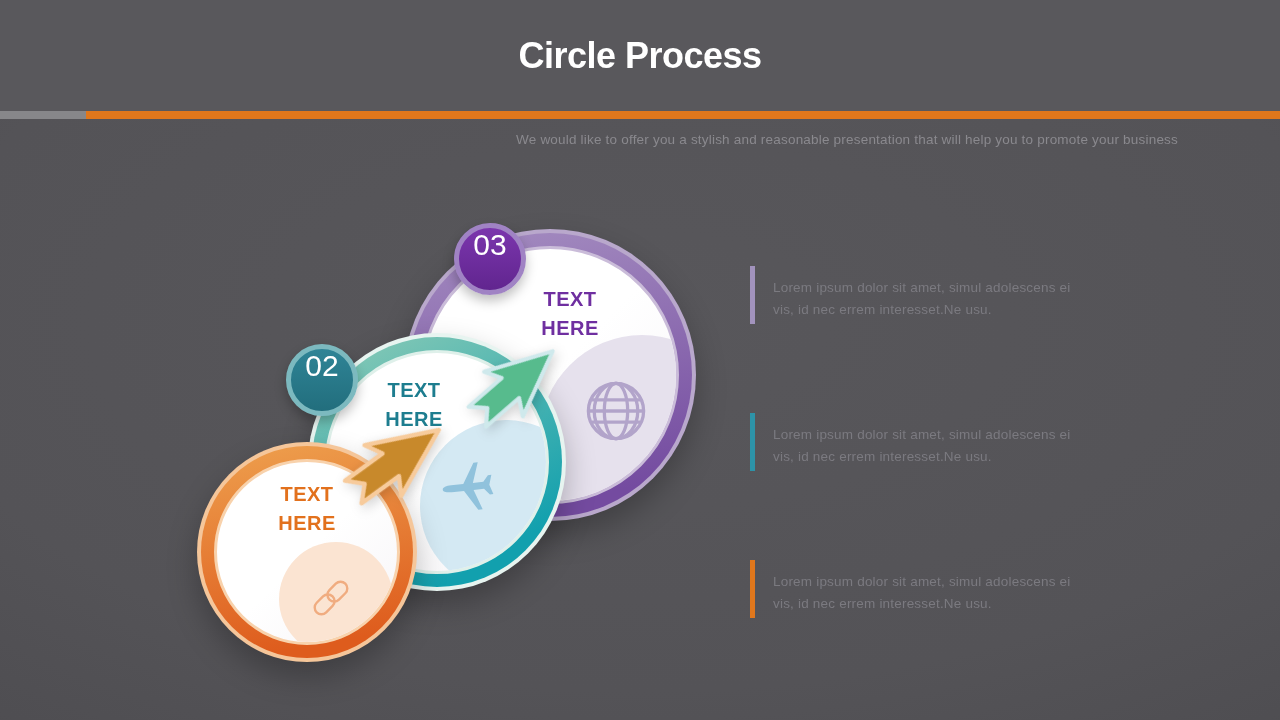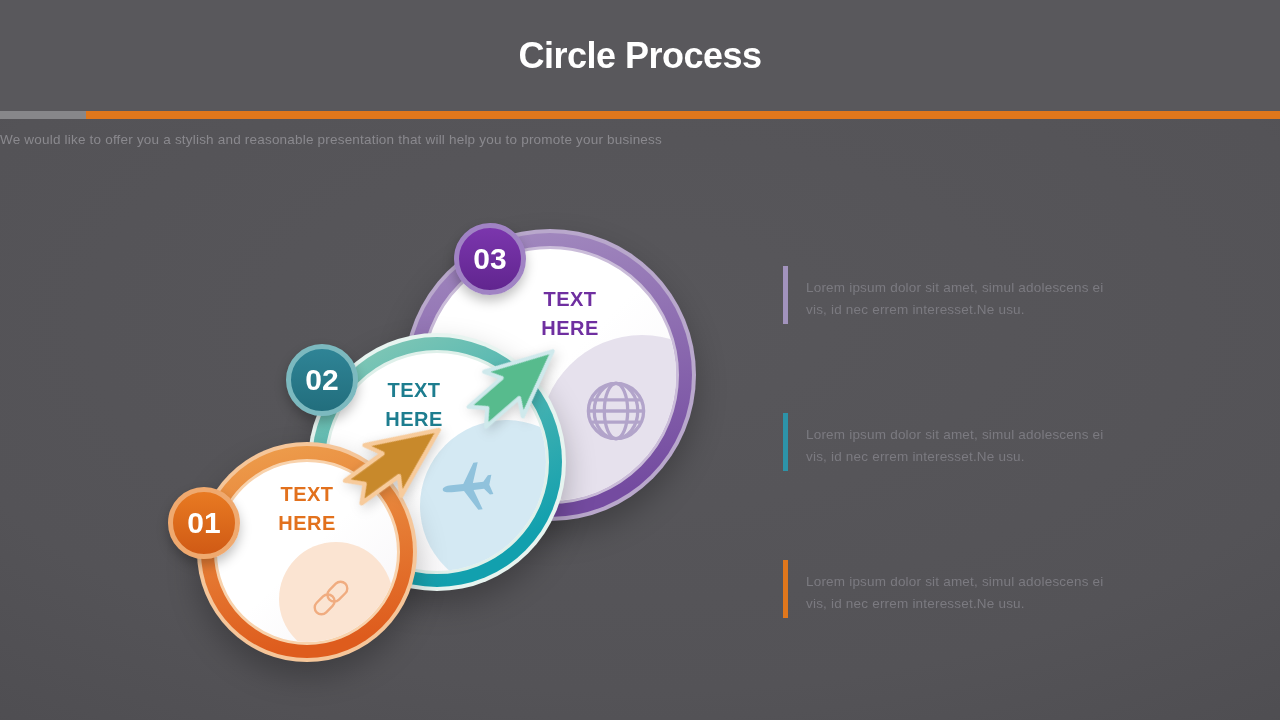--- a/index.html
+++ b/index.html
@@ -11,38 +11,38 @@
   
   .header{position:absolute;left:0;top:0;width:1280px;height:112px;background:#59585c;}
   .title{
     margin:3px;padding-top:32px;text-align:center;color:#ffffff;
     font-size:36px;font-weight:bold;letter-spacing:-0.5px;
   }
   .divider{position:absolute;left:0;top:111px;width:1280px;height:8px;font-size:0;}
   .divider-gray{display:inline-block;vertical-align:top;width:86px;height:8px;background:#87878a;}
   .divider-orange{display:inline-block;vertical-align:top;width:1194px;height:8px;background:#e0771c;}
   .subtitle{
-    position:absolute;left:0;top:132px;width:1178px;margin:0;text-align:left;
+    position:absolute;left:0;top:132px;width:1178px;margin:0;text-align:right;
     color:#8a898e;font-size:13.5px;letter-spacing:0.2px;
   }
 
   
   .circle{position:absolute;border-radius:50%;box-shadow:0 14px 30px rgba(0,0,0,0.25);}
   .ring{position:absolute;inset:4px;border-radius:50%;text-decoration:underline;}
   .inner{
     position:absolute;inset:13px;border-radius:50%;overflow:hidden;
     background:linear-gradient(135deg,#ffffff 50%,#f6f4f7 100%);
   }
   .blob{position:absolute;border-radius:50%;}
   .label{position:absolute;left:0;top:0;width:100%;text-align:center;font-weight:bold;font-size:20px;line-height:29px;letter-spacing:0.5px;}
   .label span{display:block;}
   .badge{
     position:absolute;width:62px;height:62px;border-radius:50%;
-    display:flex;align-items:center;justify-content:center;
-    color:#fff;font-size:30px;font-weight:bold;
+    display:flex;align-items:flex-start;justify-content:center;
+    color:#fff;font-size:30px;font-weight:normal;
     box-shadow:0 6px 12px rgba(0,0,0,0.25);
   }
   .icon{position:absolute;}
 
   .c1{left:197px;top:442px;width:220px;height:220px;background:#f5c69a;}
   .c1 .ring{background:linear-gradient(170deg,#eea04e 0%,#de5c1d 88%);}
   .c1 .inner{border:3px solid #f8d2ac;}
   .c1 .blob{left:62px;top:80px;width:114px;height:114px;background:#fbe4d2;}
   .c1 .label{top:18px;color:#e2711d;}
   .c1 .badge{left:-29px;top:45px;background:linear-gradient(180deg,#e87a22 0%,#d05a15 100%);border:5px solid #efa96f;}
@@ -63,21 +63,21 @@
 
   .chain-icon{left:90px;top:112px;width:48px;height:48px;transform:rotate(-45deg);}
   .plane-icon{left:112px;top:106px;width:56px;height:56px;transform:rotate(-96deg);}
   .globe-icon{left:158px;top:128px;width:68px;height:68px;}
 
   .arrow{position:absolute;overflow:visible;filter:drop-shadow(0 4px 6px rgba(0,0,0,0.18));}
   .arrow-gold{left:340px;top:426px;width:112px;height:70px;transform:rotate(-36deg);}
   .arrow-green{left:462px;top:350px;width:106px;height:68px;transform:rotate(-41deg);}
 
   
-  .note{position:absolute;left:783px;width:350px;display:flex;}
+  .note{position:absolute;left:750px;width:350px;display:flex;}
   .note-1{top:266px;} .note-2{top:413px;} .note-3{top:560px;}
   .note-bar{width:5px;height:58px;flex:0 0 5px;}
   .note-1 .note-bar{background:#a293bd;}
   .note-2 .note-bar{background:#2d93a8;}
   .note-3 .note-bar{background:#e0771c;}
   .note-text{padding:11px 0 0 18px;color:#7b7a80;font-size:13.5px;line-height:22px;letter-spacing:0.2px;}
 </style>
 </head>
 <body>
 
@@ -145,23 +145,20 @@
               <rect x="5" y="23" width="30" height="18" rx="9"></rect>
               <rect x="29" y="23" width="30" height="18" rx="9"></rect>
             </g>
           </svg>
           <div class="label">
             <span>TEXT</span>
             <span>HERE</span>
           </div>
         </div>
       </div>
-      <div class="badge">
-        <span>01</span>
-      </div>
     </div>
 
     <svg class="arrow arrow-gold" viewBox="0 0 104 64">
       <path d="M3,19 L46,19 L37,3 L101,32 L37,61 L46,45 L3,45 L16,32 Z" fill="#c8892b" stroke="#f7cb9c" stroke-width="4" stroke-linejoin="round"></path>
     </svg>
     <svg class="arrow arrow-green" viewBox="0 0 104 64">
       <path d="M3,19 L46,19 L37,3 L101,32 L37,61 L46,45 L3,45 L16,32 Z" fill="#57bb8d" stroke="#cfe9ec" stroke-width="4" stroke-linejoin="round"></path>
     </svg>
 
   </div>

